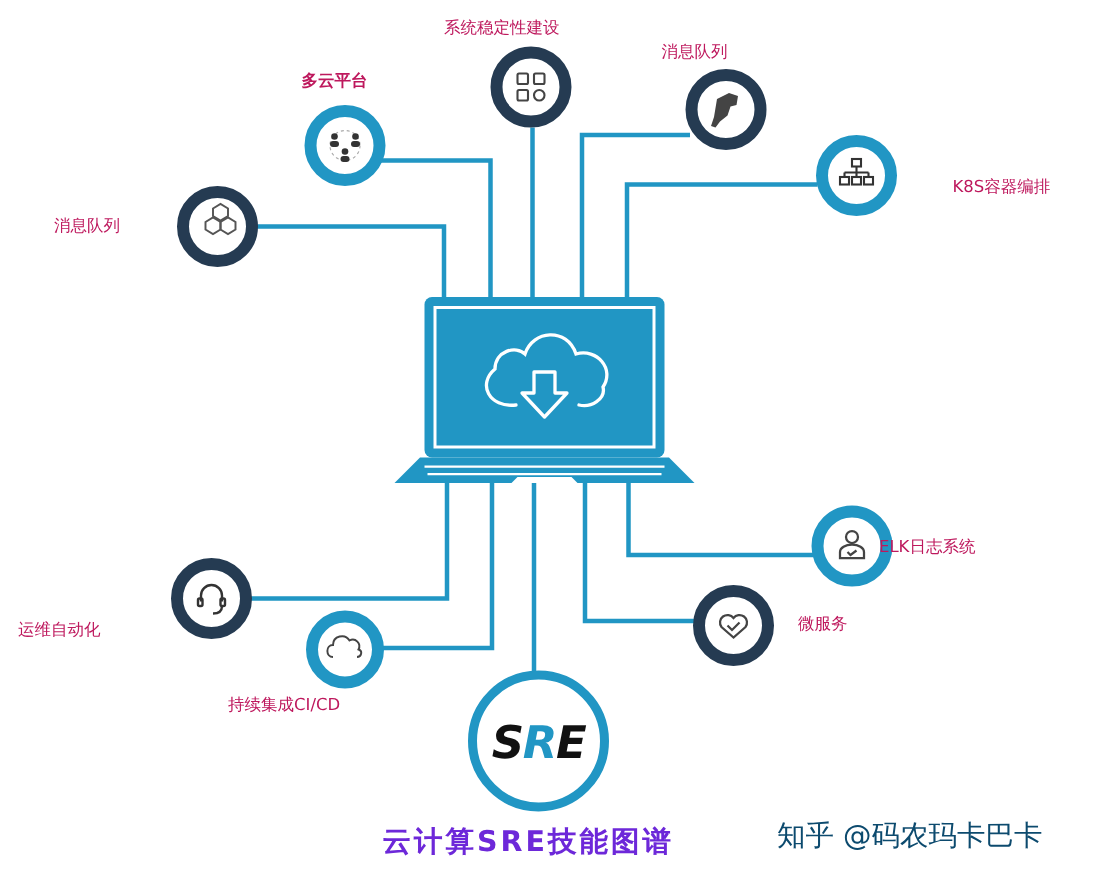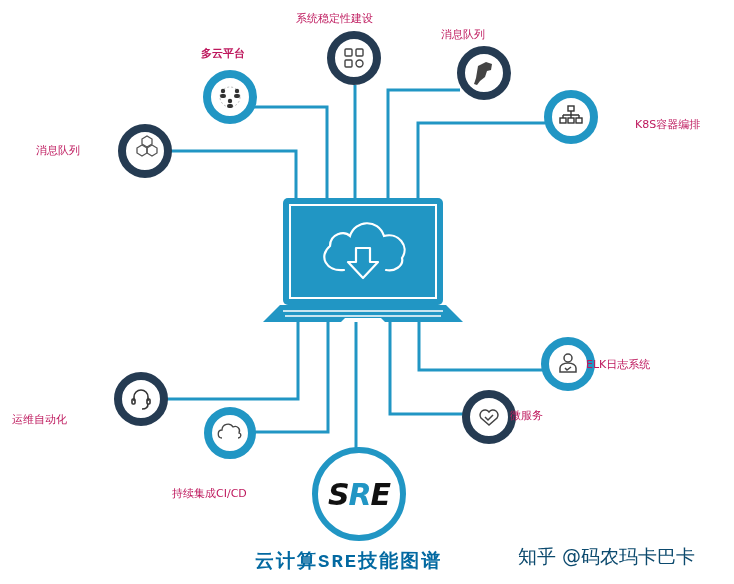--- a/index.html
+++ b/index.html
@@ -1,19 +1,19 @@
 <!DOCTYPE html>
 <html><head>
 <meta charset="utf-8">
 <style>
   html,body{margin:0;padding:0;background:#fff;}
   body{width:734px;height:584px;position:relative;overflow:hidden;font-family:"DejaVu Sans","Liberation Sans",sans-serif;}
   #diagram{position:absolute;left:0;top:0;}
   .lbl{position:absolute;font-size:11px;color:#be185d;white-space:nowrap;}
-  .title{position:absolute;left:255px;top:548px;font-size:19px;font-weight:bold;color:#0369a1;letter-spacing:2px;white-space:nowrap;font-family:Liberation Mono, monospace;}
+  .title{position:absolute;left:255px;top:548px;font-size:19px;font-weight:bold;color:#6d28d9;letter-spacing:2px;white-space:nowrap;}
   .wm{position:absolute;left:518px;top:544px;font-size:19px;color:#0c4a6e;white-space:nowrap;}
 </style>
 </head>
 <body>
 
 <svg id="diagram" width="734" height="584" viewBox="0 0 734 584">
   <g fill="none" stroke="#2196c4" stroke-width="3">
 
     <polyline points="158,151 296,151 296,198"></polyline>
     <polyline points="250,107 327,107 327,198"></polyline>
@@ -119,18 +119,18 @@
     <text x="359" y="505" text-anchor="middle" font-family="DejaVu Sans, sans-serif" font-size="30" font-weight="bold" font-style="italic" fill="#111" letter-spacing="-1">S<tspan fill="#2196c4">R</tspan>E</text>
   </g>
 </svg>
 
 <div class="lbl" style="left:36px;top:143px;">消息队列</div>
 <div class="lbl" style="left:201px;top:46px;font-weight:bold;">多云平台</div>
 <div class="lbl" style="left:296px;top:11px;">系统稳定性建设</div>
 <div class="lbl" style="left:441px;top:27px;">消息队列</div>
 <div class="lbl" style="left:635px;top:117px;">K8S容器编排</div>
 <div class="lbl" style="left:12px;top:380px;margin-top:32px;">运维自动化</div>
-<div class="lbl" style="left:172px;top:462px;margin-top:24px;">持续集成CI/CD</div>
+<div class="lbl" style="left:152px;top:462px;">持续集成CI/CD</div>
 <div class="lbl" style="left:586px;top:357px;">ELK日志系统</div>
-<div class="lbl" style="left:510px;top:408px;text-align:right;">微服务</div>
+<div class="lbl" style="left:532px;top:408px;text-align:right;">微服务</div>
 
 <div class="title">云计算SRE技能图谱</div>
 <div class="wm">知乎 @码农玛卡巴卡</div>
 
 </body></html>

